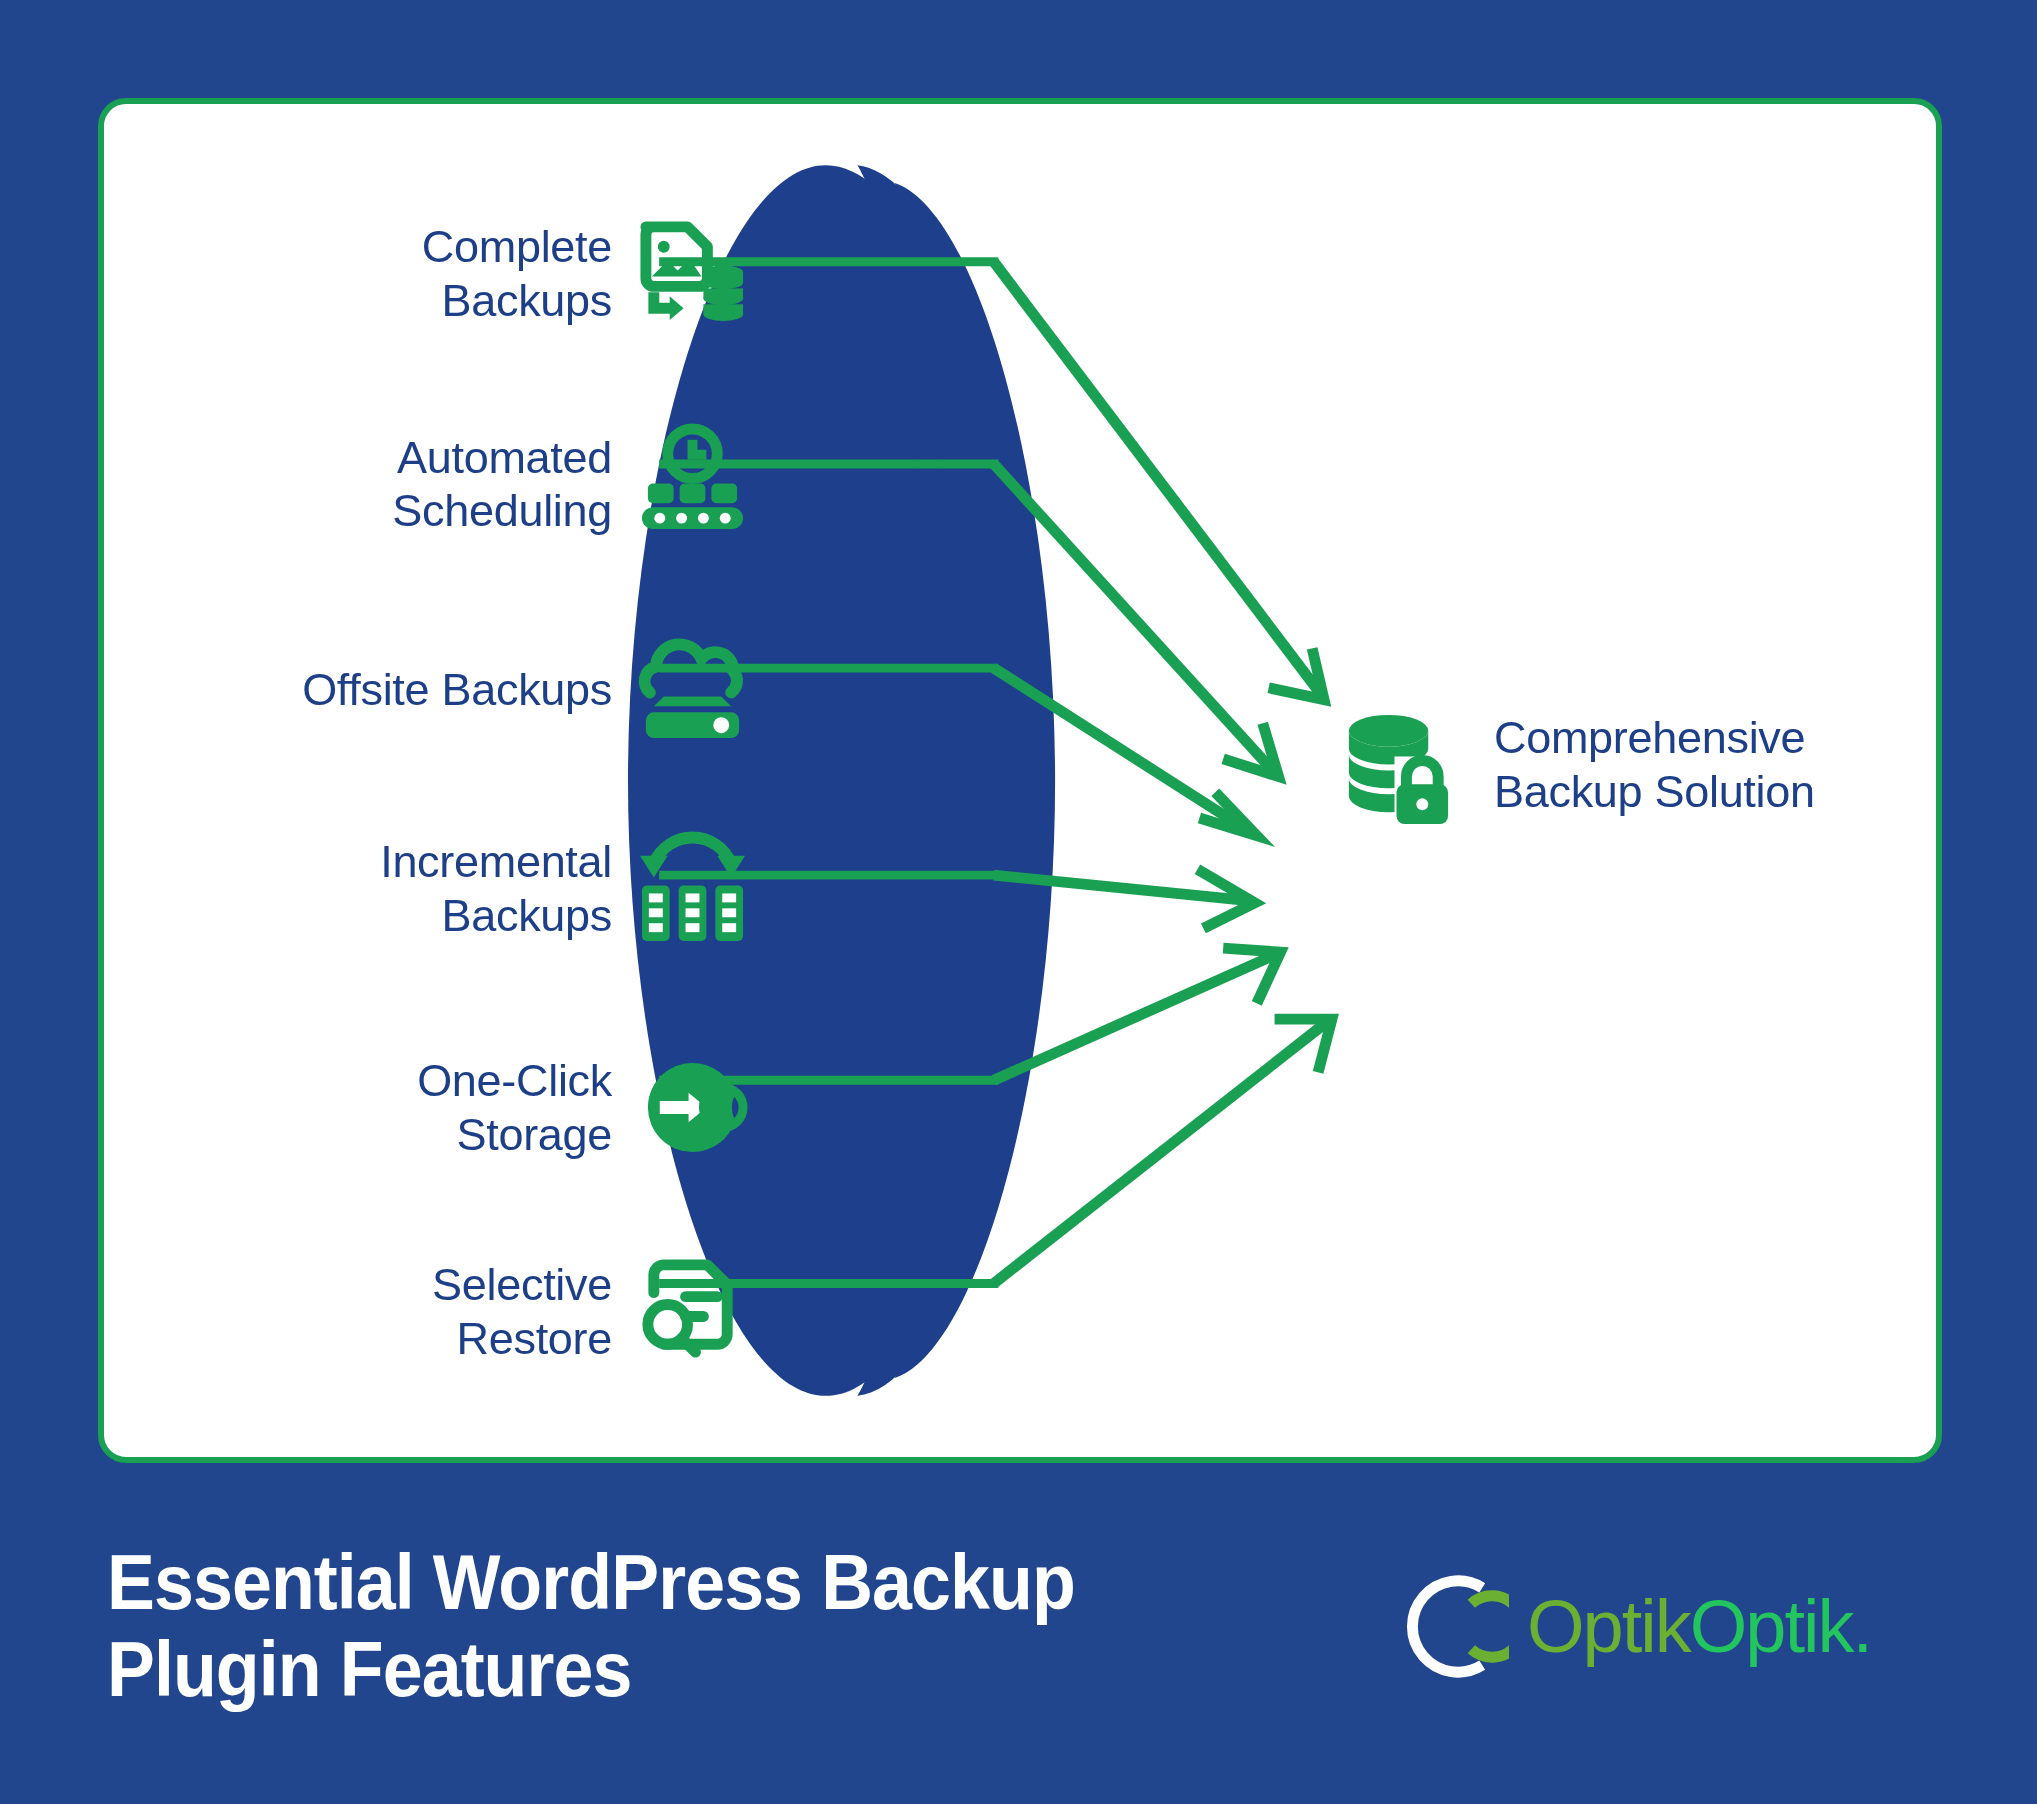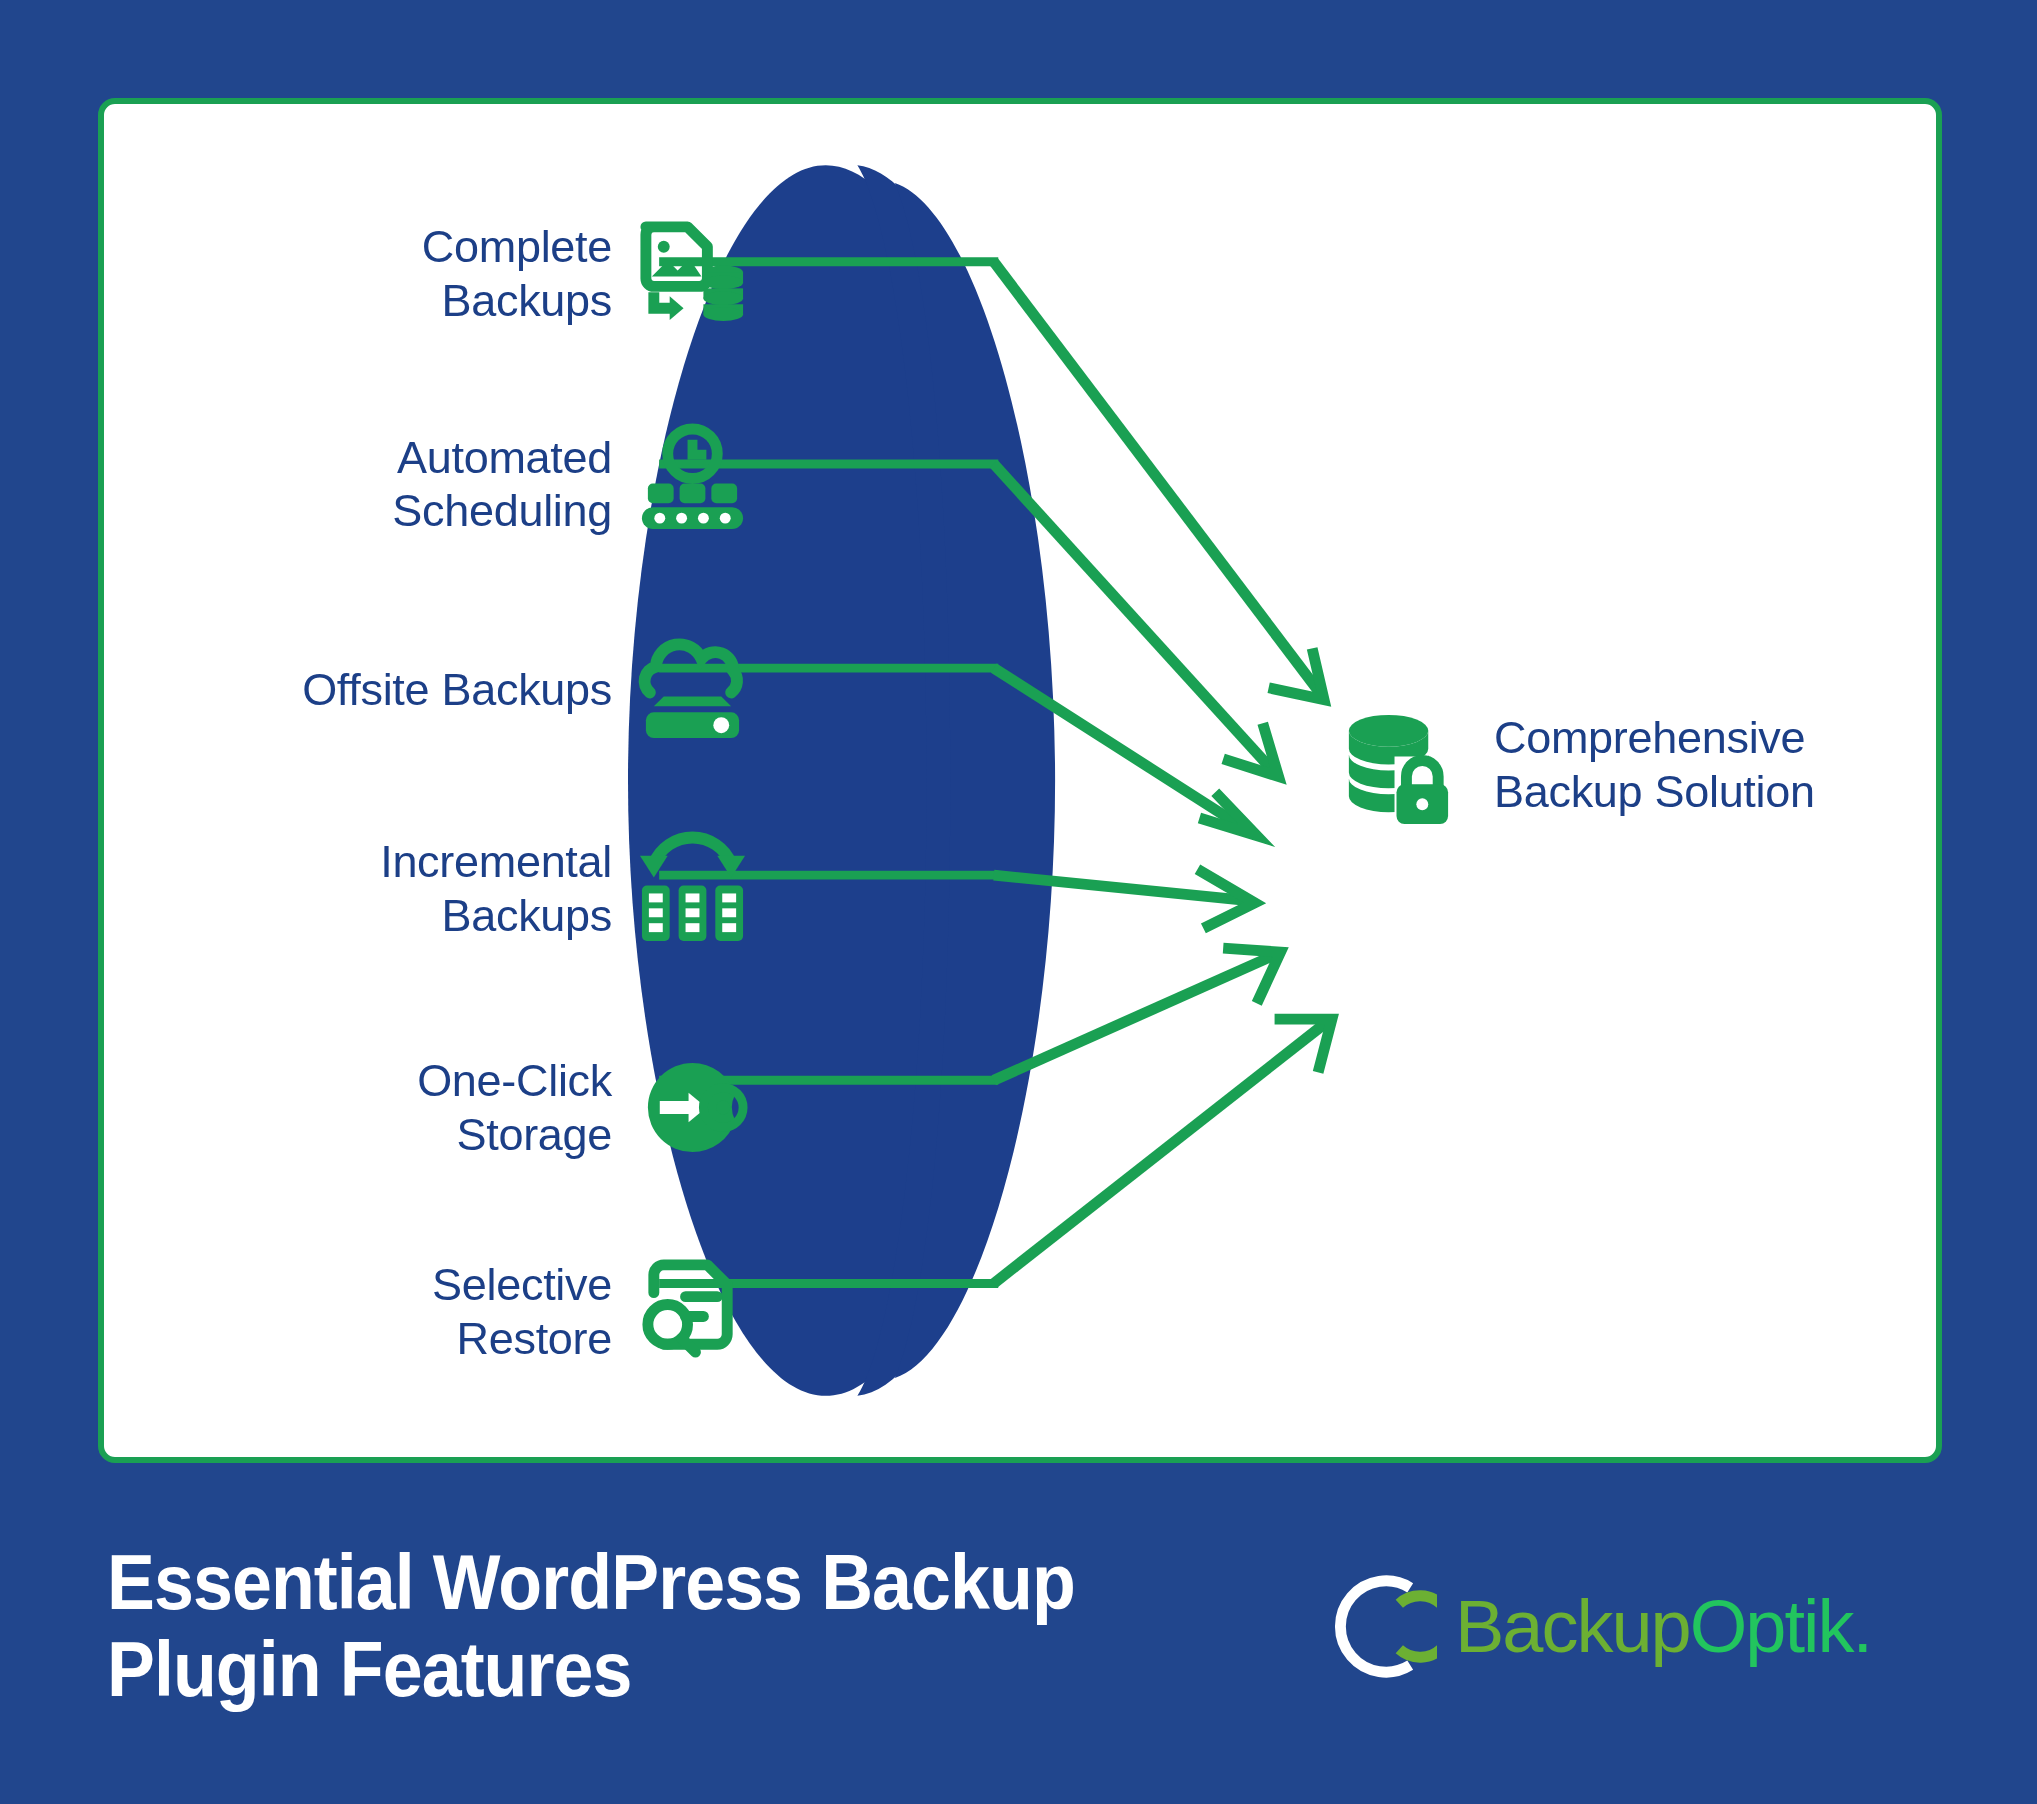--- a/index.html
+++ b/index.html
@@ -21,21 +21,21 @@
 
   
   .card {
     position: absolute;
     left: 98px;
     top: 98px;
     width: 1844px;
     height: 1365px;
     background: #ffffff;
     border: 6px solid #1aa053;
-    border-radius: 17px;
+    border-radius: 28px;
     overflow: hidden;
   }
 
   .card-svg {
     position: absolute;
     left: 0;
     top: 0;
     width: 100%;
     height: 100%;
     display: block;
@@ -349,19 +349,19 @@
     <div class="footer-title">Essential WordPress Backup Plugin Features</div>
 
     <div class="logo">
       <div class="logo-mark">
         <svg width="121" height="121" viewBox="0 0 122 122">
           <path d="M95 22 A46 46 0 1 0 95 100" fill="none" stroke="#ffffff" stroke-width="11" stroke-linecap="butt"></path>
           <path d="M84 38 A31 31 0 1 1 84 84" fill="none" stroke="#6cb033" stroke-width="11" stroke-linecap="butt"></path>
         </svg>
       </div>
       <div class="logo-text">
-        <span class="logo-cyber">Backup</span><span class="logo-optik">Optik.</span>
+        <span class="logo-cyber">Optik</span><span class="logo-optik">Optik.</span>
       </div>
     </div>
   </div>
 
 </div>
 
 
 </body></html>

